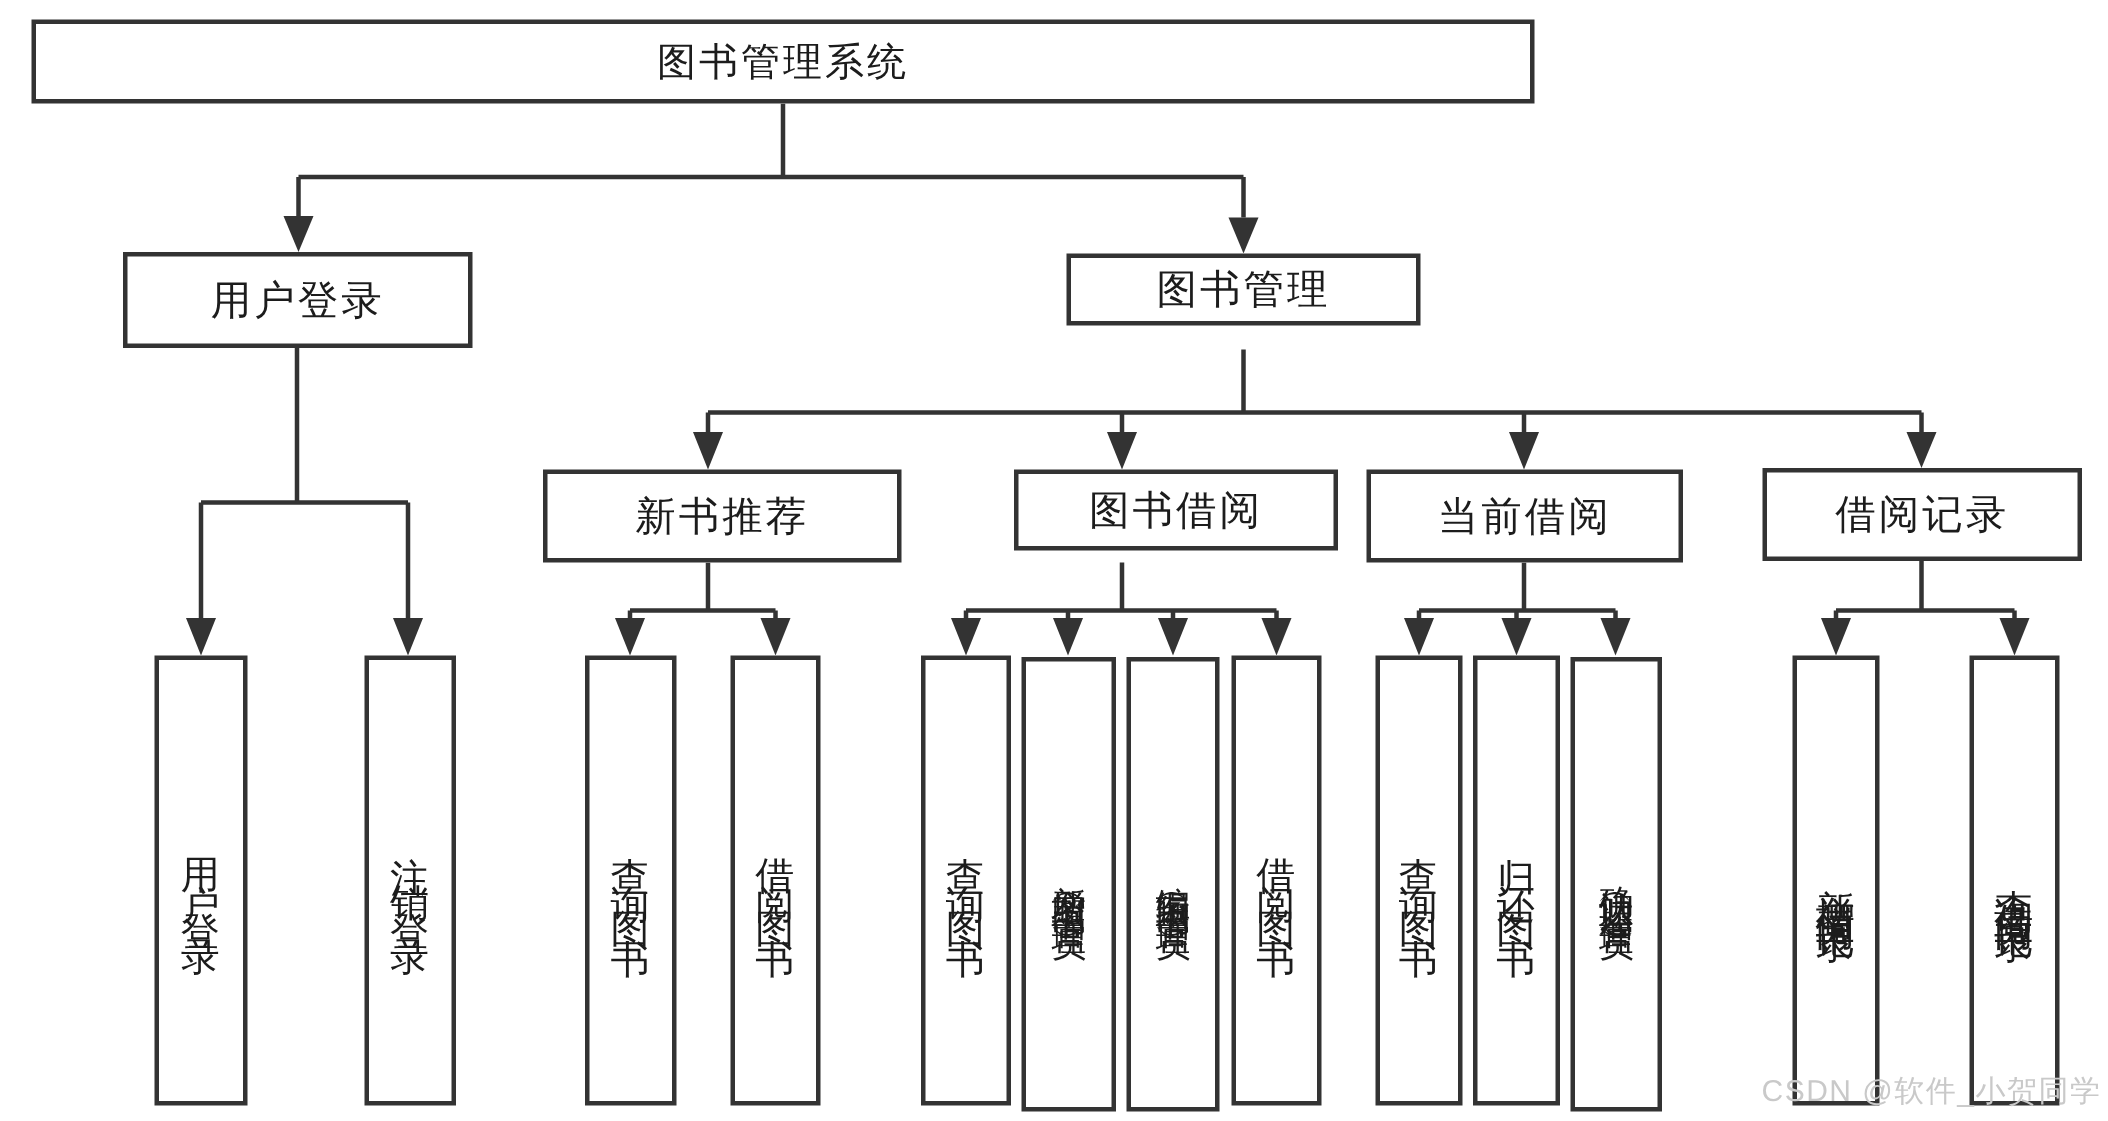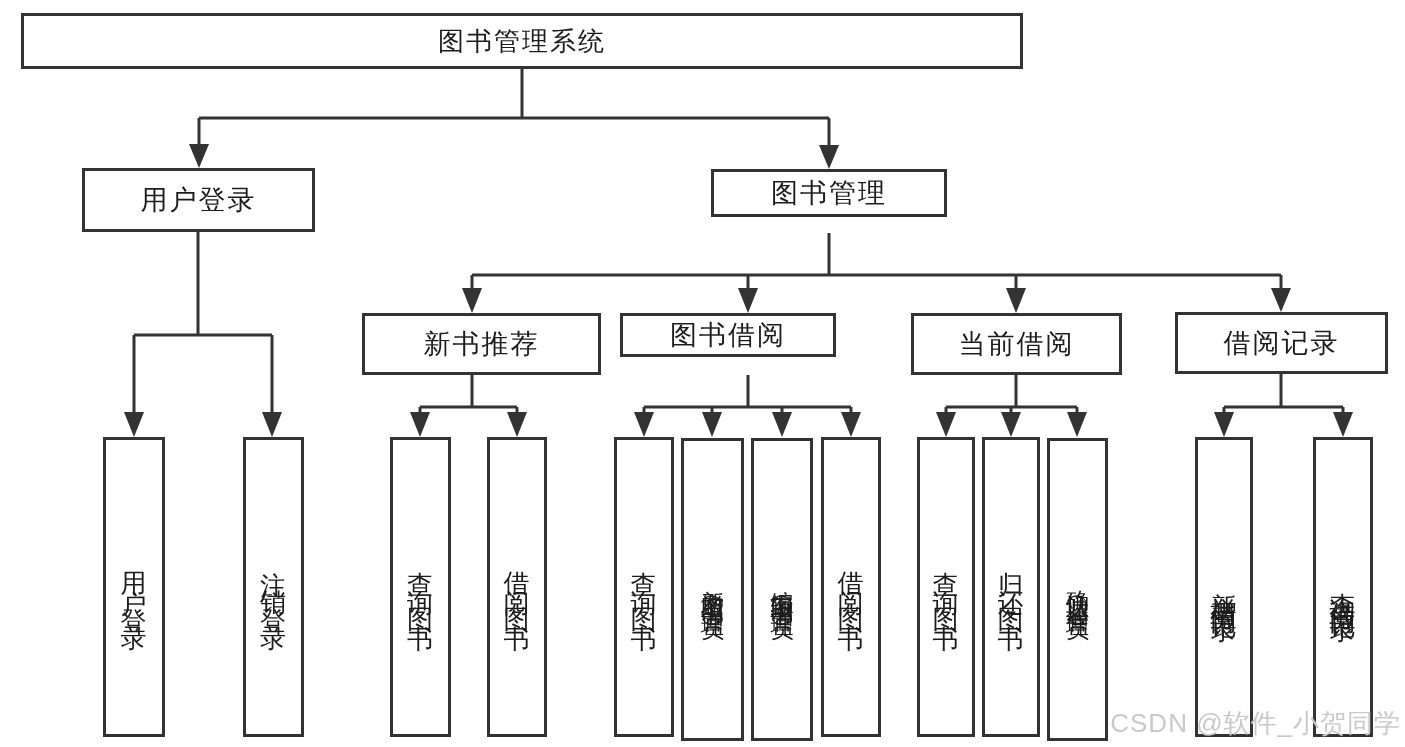--- a/index.html
+++ b/index.html
@@ -17,21 +17,21 @@
   .hnode span { font-size:27px; letter-spacing:2px; white-space:nowrap; }
   .rootnode span { font-size:26px; letter-spacing:2px; }
   .vtext {
     writing-mode:vertical-rl; text-orientation:mixed;
     font-size:26px; letter-spacing:18px; line-height:1;
   }
   .vtext.six   { letter-spacing:5px; }
   .vtext.dense { font-size:23px; letter-spacing:4px; }
   .watermark {
     position:absolute; right:4px; bottom:6px; z-index:5;
-    font-size:26px; letter-spacing:1px; color:#c9c9c9; white-space:nowrap;
+    font-size:20px; letter-spacing:1px; color:#c9c9c9; white-space:nowrap;
   }
 </style>
 </head>
 <body>
 
 <div class="stage">
 
   <svg class="connectors" viewBox="0 0 1405 747" xmlns="http://www.w3.org/2000/svg">
     <g stroke="#333333" stroke-width="3" fill="none">
 
@@ -79,21 +79,21 @@
   <div class="node hnode" style="left:82px; top:168px; width:233px; height:64px;">
     <span>用户登录</span>
   </div>
   <div class="node hnode" style="left:711px; top:169px; width:236px; height:48px;">
     <span>图书管理</span>
   </div>
 
   <div class="node hnode" style="left:362px; top:313px; width:239px; height:62px;">
     <span>新书推荐</span>
   </div>
-  <div class="node hnode" style="left:620px; top:313px; width:216px; height:44px;">
+  <div class="node hnode" style="left:676px; top:313px; width:216px; height:54px;">
     <span>图书借阅</span>
   </div>
   <div class="node hnode" style="left:911px; top:313px; width:211px; height:62px;">
     <span>当前借阅</span>
   </div>
   <div class="node hnode" style="left:1175px; top:312px; width:213px; height:62px;">
     <span>借阅记录</span>
   </div>
 
   <div class="node" style="left:103px; top:437px; width:62px; height:300px;">

